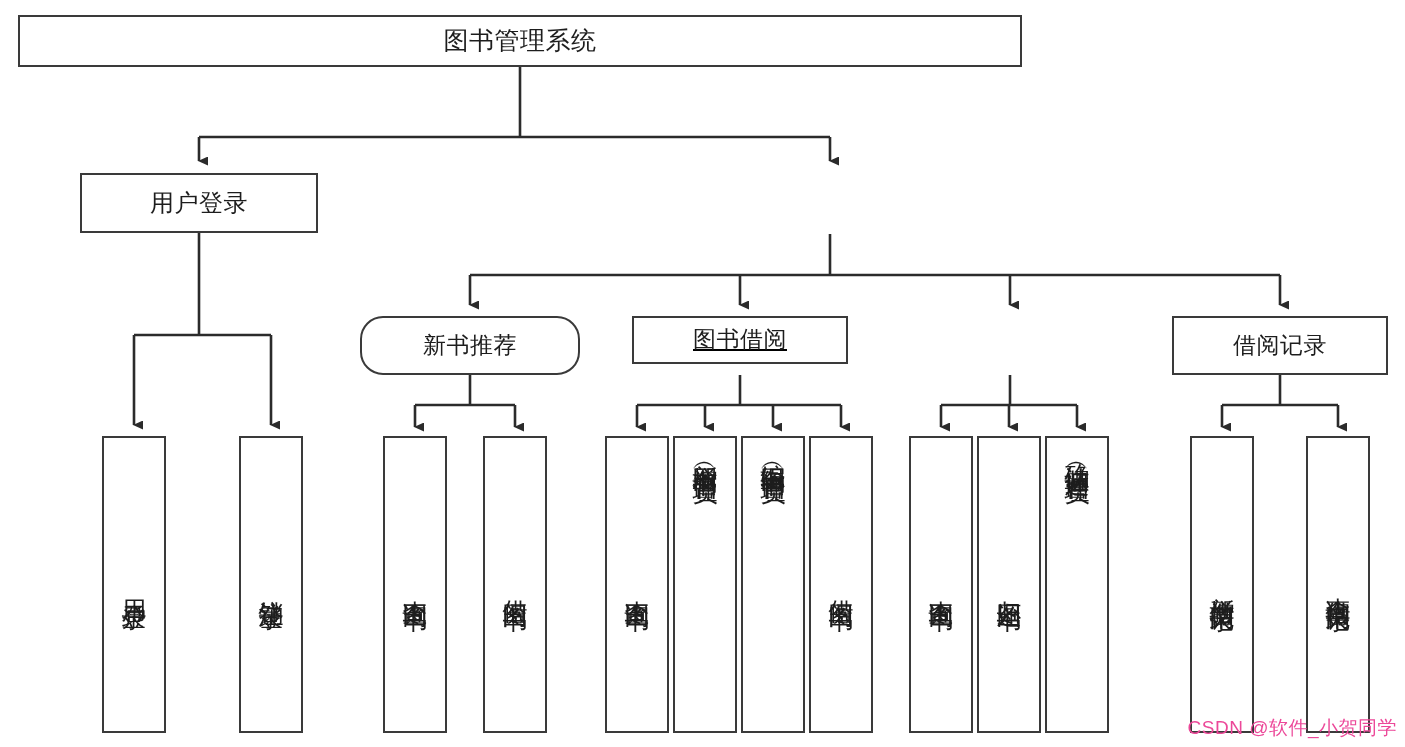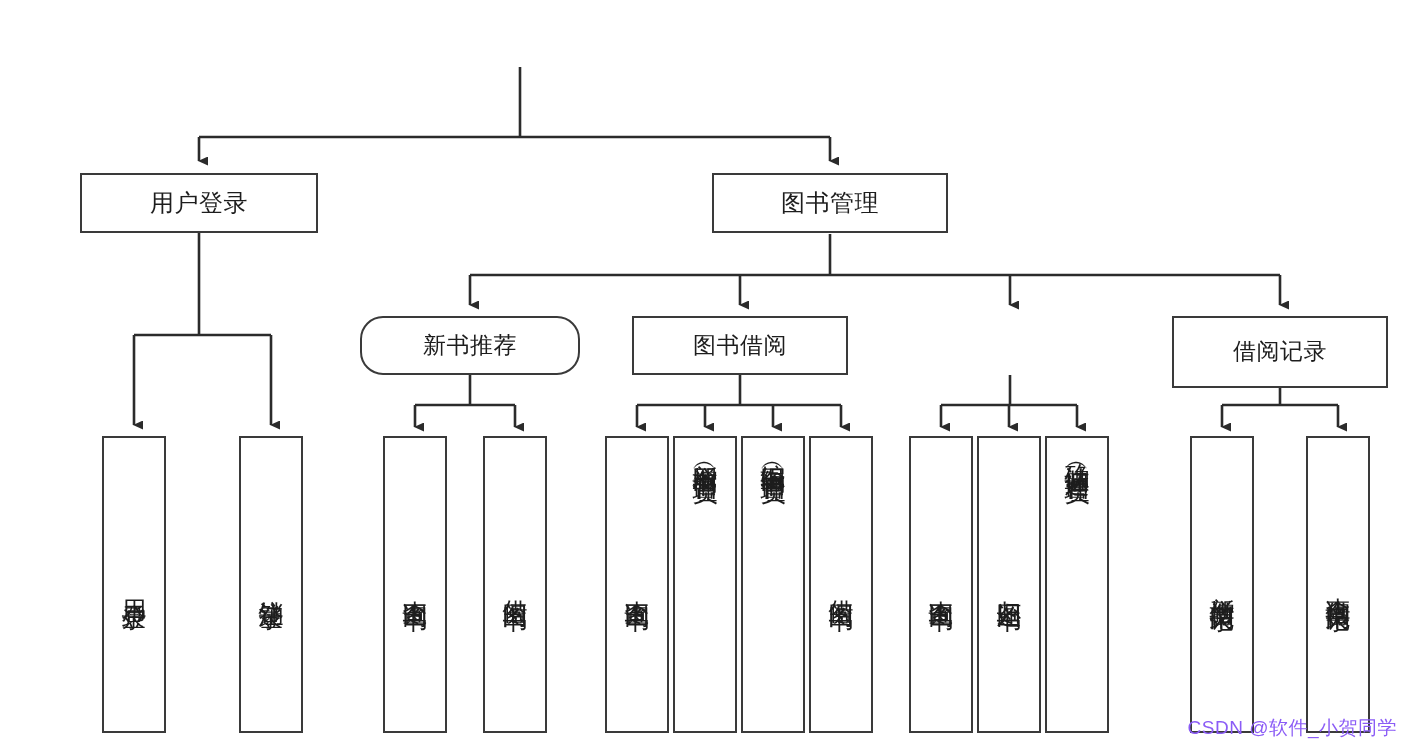--- a/index.html
+++ b/index.html
@@ -62,21 +62,21 @@
   }
   .node.vertical.center-v {
     align-items: center;
     padding-top: 0;
   }
   #watermark {
     position: absolute;
     right: 8px;
     bottom: 6px;
     font-size: 19px;
-    color: #8b5cf6;
+    color: #ec4899;
     letter-spacing: 0.5px;
     z-index: 5;
     white-space: nowrap;
   }
 </style>
 </head>
 <body>
 
 <div id="diagram-root">
 
@@ -125,35 +125,35 @@
       <path d="M1009,405 L1009,427" marker-end="url(#arrowhead)"></path>
       <path d="M1077,405 L1077,427" marker-end="url(#arrowhead)"></path>
 
       <path d="M1280,375 L1280,405"></path>
       <path d="M1222,405 L1338,405"></path>
       <path d="M1222,405 L1222,427" marker-end="url(#arrowhead)"></path>
       <path d="M1338,405 L1338,427" marker-end="url(#arrowhead)"></path>
     </g>
   </svg>
 
+  <div class="node level-0" style="left:18px; top:15px; width:1004px; height:52px;">
+    <span class="node-label">图书管理系统</span>
+  </div>
 
   <div class="node level-1" style="left:80px; top:173px; width:238px; height:60px;">
     <span class="node-label">用户登录</span>
   </div>
-  <div class="node level-1" style="left:712px; top:173px; width:236px; height:60px;">
-    <span class="node-label">图书管理</span>
-  </div>
 
   <div class="node level-2" style="left:360px; top:316px; width:220px; height:59px;border-radius:23px;">
     <span class="node-label">新书推荐</span>
   </div>
-  <div class="node level-2" style="left:632px; top:316px; width:216px; height:59px;">
+  <div class="node level-2" style="left:632px; top:316px; width:216px; height:48px;text-decoration:underline;">
     <span class="node-label">图书借阅</span>
   </div>
-  <div class="node level-2" style="left:1172px; top:316px; width:216px; height:72px;">
+  <div class="node level-2" style="left:1172px; top:316px; width:216px; height:59px;">
     <span class="node-label">借阅记录</span>
   </div>
 
   <div class="node vertical center-v" style="left:102px; top:436px; width:64px; height:297px;">
     <span class="node-label">用户登录</span>
   </div>
   <div class="node vertical center-v" style="left:239px; top:436px; width:64px; height:297px;">
     <span class="node-label">注销登录</span>
   </div>
 

